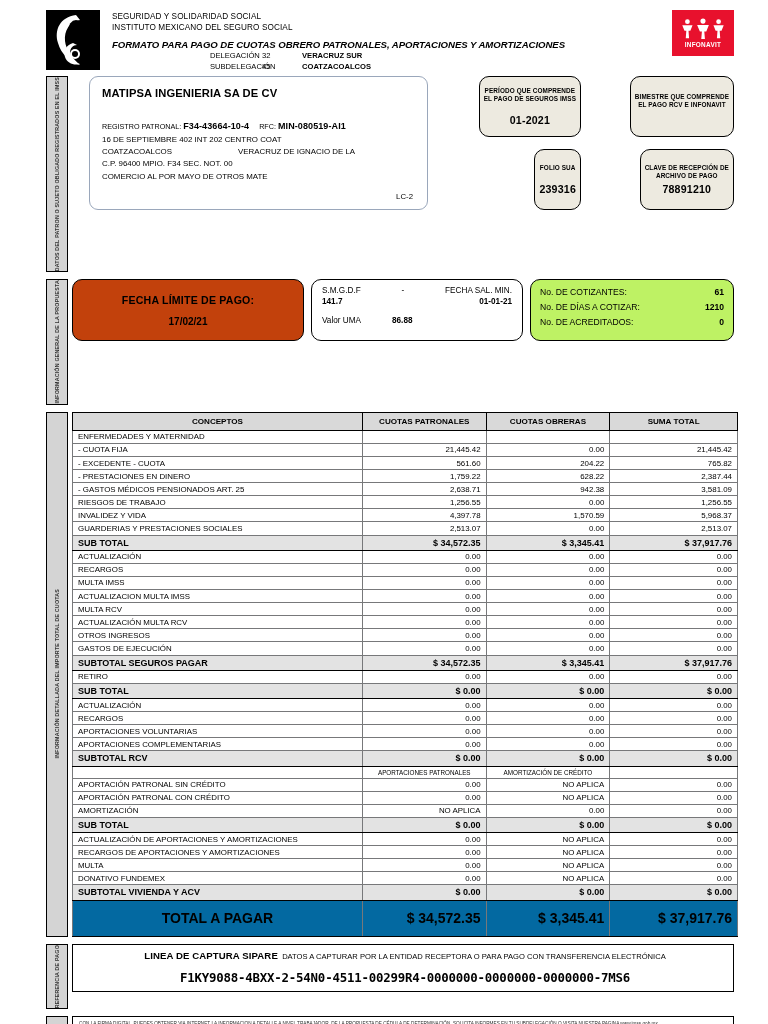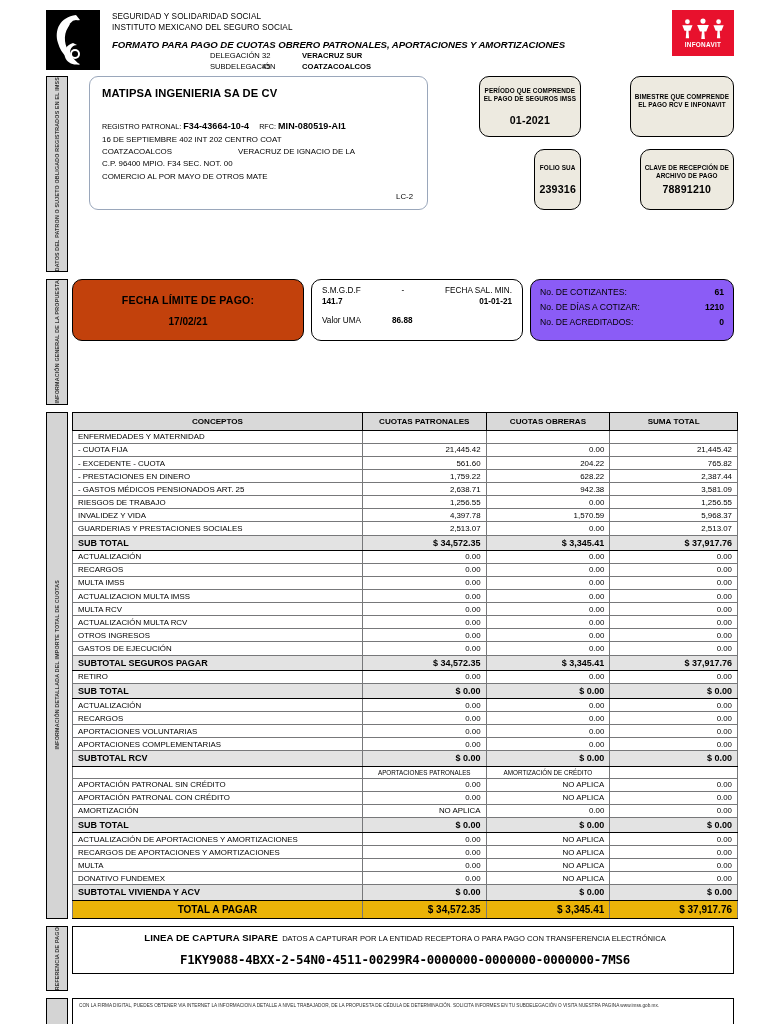--- a/index.html
+++ b/index.html
@@ -78,38 +78,38 @@
   .prop-smgdf {
     flex: 0 0 212px; border: 1.4px solid #000; border-radius: 10px; background: #fff;
     padding: 5px 10px; font-size: 8.2px;
   }
   .smg-r1 { display: flex; justify-content: space-between; line-height: 11px; }
   .smg-r2 { display: flex; justify-content: space-between; font-weight: bold; line-height: 12px; }
   .smg-r3 { display: flex; margin-top: 7px; line-height: 11px; }
   .smg-r3 .k { width: 70px; }
   .smg-r3 .v { font-weight: bold; }
   .prop-cot {
-    flex: 1 1 auto; border: 1.4px solid #000; border-radius: 10px; background: #8b5cf6;
+    flex: 1 1 auto; border: 1.4px solid #000; border-radius: 10px; background: #bef264;
     padding: 5px 9px; font-size: 8.6px;
   }
   .cot-row { display: flex; justify-content: space-between; line-height: 14.6px; }
   .cot-row .v { font-weight: bold; }
   table.main { width: 100%; border-collapse: collapse; table-layout: fixed; margin-left: 4px; }
   table.main td, table.main th { border: 1px solid #77787a; padding: 0 5px; height: 13.1px; font-size: 7.9px; }
   table.main thead th {
     background: #d9d9d9; text-align: center; font-size: 8.1px; font-weight: bold;
     height: 18px; border: 1.2px solid #000;
   }
   .c-con { width: 286px; }
   .c-num { width: 122px; text-align: right; }
   .c-sum { width: 126px; text-align: right; }
   tr.hdr2 td { font-size: 6.3px; text-align: center; height: 12px; }
   tr.sub td { background: #e3e3e3; font-weight: bold; font-size: 9px; height: 15.2px; border-top: 1.3px solid #000; border-bottom: 1.3px solid #000; }
   tr.sub td.c-num, tr.sub td.c-sum { text-align: right; }
-  tr.total td { background: #eab308; font-weight: bold; font-size: 10px; height: 18px; border-top: 1.4px solid #000; border-bottom: 1.4px solid #000; }
+  tr.total td { background: #0369a1; font-weight: bold; font-size: 14px; height: 36px; border-top: 1.4px solid #000; border-bottom: 1.4px solid #000; }
   tr.total td.c-con { text-align: center; }
   tr.total td.c-num, tr.total td.c-sum { text-align: right; }
   td.ind { padding-left: 9px; }
 
   
   .sipare-wrap { padding-left: 4px; border: 1.2px solid #000; margin-left: 4px; height: 48px;
     display: flex; flex-direction: column; align-items: center; justify-content: center; background:#fff; }
   .sip-l1 { font-size: 7.6px; }
   .sip-l1 b { font-size: 9.6px; letter-spacing: .1px; }
   .sip-l2 { font-family: "DejaVu Sans Mono", monospace; font-size: 12.4px; font-weight: bold; margin-top: 9px; letter-spacing: -.2px; }

